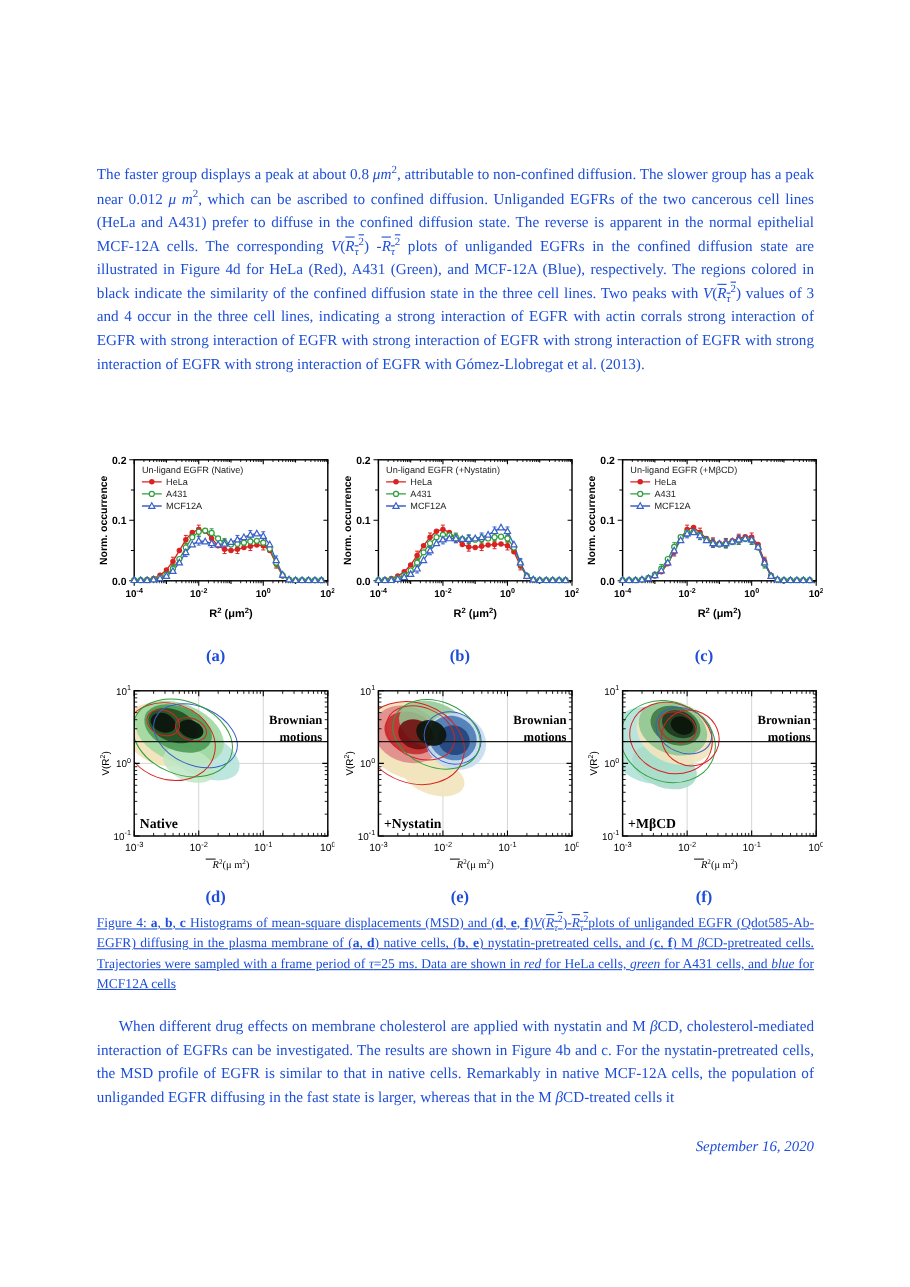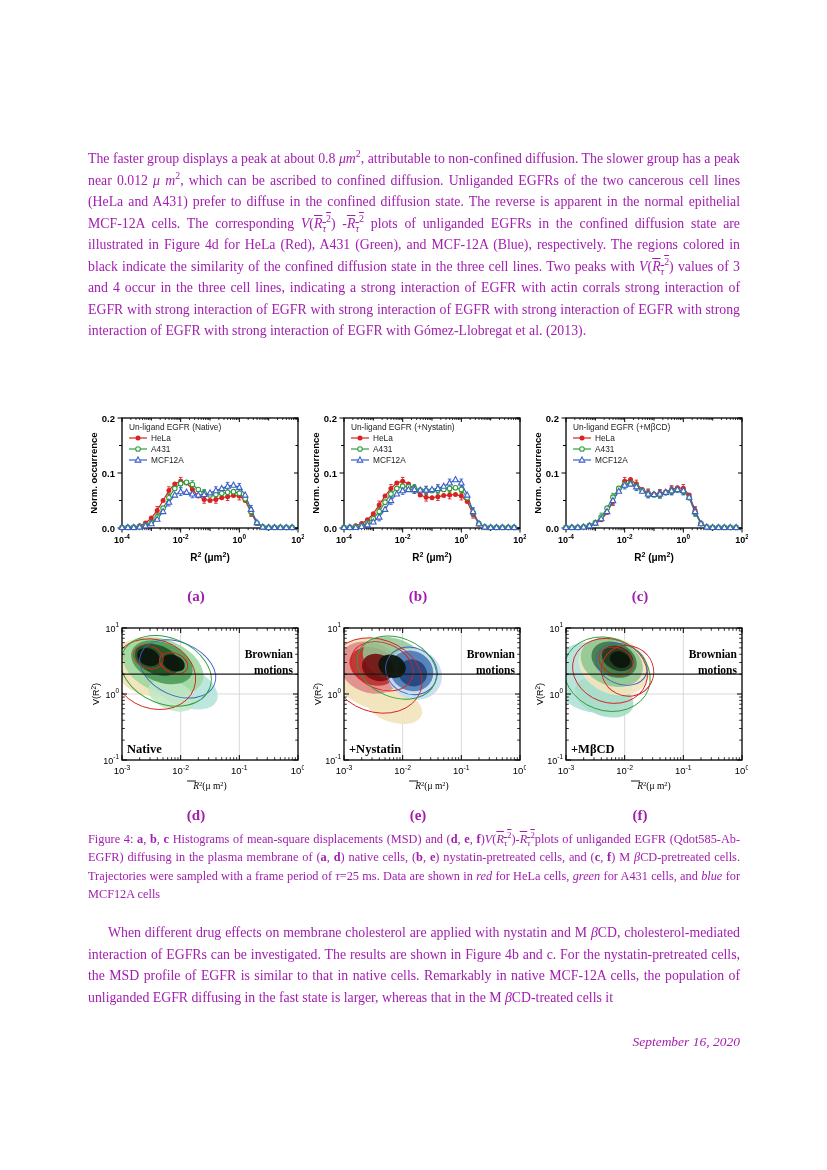--- a/index.html
+++ b/index.html
@@ -1,21 +1,21 @@
 <!DOCTYPE html>
 <html><head>
 <meta charset="utf-8">
 <style>
   html,body{margin:0;padding:0;background:#fff;}
   #page{position:relative;width:827px;height:1170px;background:#ffffff;overflow:hidden;
-        font-family:"Liberation Serif", serif;color:#a21caf;}
+        font-family:"Liberation Serif", serif;color:#1d4ed8;}
   .para{position:absolute;left:88px;width:652px;text-align:justify;
         font-size:13.8px;line-height:1.56;}
   .caption{position:absolute;left:88px;width:652px;text-align:justify;
-        font-size:12.3px;line-height:1.5;}
+        font-size:12.3px;line-height:1.5;text-decoration:underline;}
   .ol{text-decoration:overline;}
   sup,sub{line-height:0;font-size:0.72em;}
   .panel{position:absolute;width:216px;}
   .panel-letter{text-align:center;font-weight:bold;font-size:15px;margin-top:1px;
         font-family:"Liberation Serif", serif;}
   .dateline{position:absolute;right:87px;font-style:italic;font-size:13.5px;}
   svg text{user-select:none;}
 </style>
 </head>
 <body>

